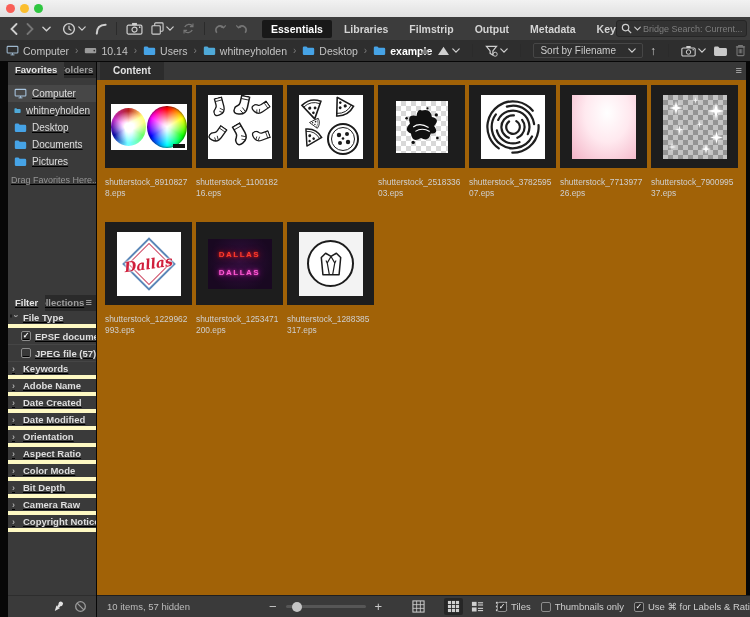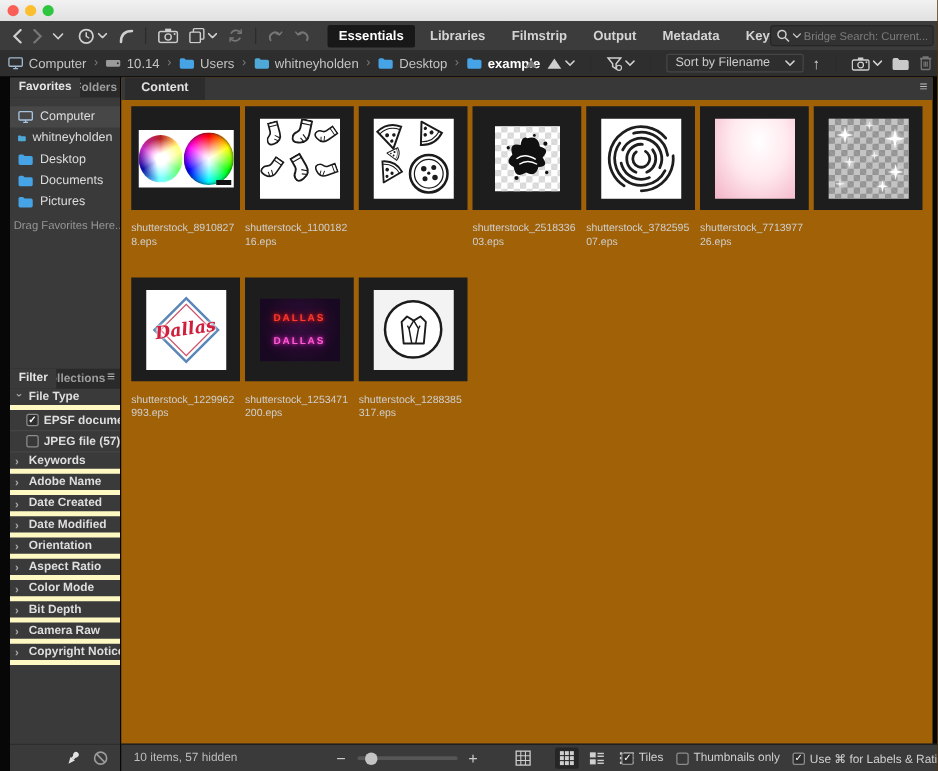--- a/index.html
+++ b/index.html
@@ -27,21 +27,21 @@
 
   
   #pathbar { position:absolute; top:40px; left:0; right:0; height:21px; background:#2e2e2e; display:flex; align-items:center; font-size:10.5px; color:#c4c4c4; }
   .crumb { display:flex; align-items:center; gap:4px; margin-left:6px; white-space:nowrap; }
   .crumbsep { color:#7c7c7c; margin-left:6px; font-size:10px; }
   .crumb.current span { color:#ffffff; font-weight:bold; }
   #pathright { position:absolute; right:4px; display:flex; align-items:center; gap:7px; }
   .sortbox { display:flex; align-items:center; gap:12px; border:1px solid #464646; border-radius:2px; padding:1px 6px; font-size:10px; color:#cccccc; }
 
   
-  #sidebar { position:absolute; left:8px; top:62px; width:88px; bottom:0; background:#3a3a3a; display:flex; flex-direction:column; }
+  #sidebar { position:absolute; left:8px; top:62px; width:88px; bottom:0; background:#3a3a3a; display:flex; flex-direction:column;text-decoration:underline; }
   .paneltabs { height:16px; background:#2a2a2a; display:flex; align-items:stretch; flex:none; position:relative; }
   .ptab { font-size:9.5px; font-weight:bold; color:#e5e5e5; padding:2px 7px 0 7px; background:#3a3a3a; white-space:nowrap; }
   .ptab.inactive { background:transparent; color:#9d9d9d; width:30px; overflow:hidden; direction:rtl; padding:2px 1px 0 1px; }
   .hamb { position:absolute; right:4px; top:1px; color:#bdbdbd; font-size:11px; }
   #favsection { height:233px; flex:none; overflow:hidden; }
   .favlist { padding-top:7px; }
   .favitem { display:flex; align-items:center; gap:5px; height:17px; padding:0 6px; font-size:10px; color:#dddddd; white-space:nowrap; overflow:hidden; }
   .favitem.selected { background:#474747; }
   .draghint { color:#969696; font-size:9px; padding:5px 1px 0 3px; white-space:nowrap; }
   .fgroup { display:flex; align-items:center; gap:4px; height:17px; padding:0 4px; border-bottom:4px solid #fef9c3; font-size:9.5px; font-weight:bold; color:#dedede; white-space:nowrap; overflow:hidden; }
@@ -689,20 +689,21 @@
               <use href="#s-star4"></use>
             </svg>
           <svg style="left:5px;top:48px;width:8px;height:8px;opacity:.85" viewBox="0 0 16 16">
               <use href="#s-star4"></use>
             </svg>
           <svg style="left:38px;top:49px;width:10px;height:10px" viewBox="0 0 16 16">
               <use href="#s-star4"></use>
             </svg>
         </div>
       </div>
+      <div class="caption">shutterstock_790099537.eps</div>
     </div>
 
     <div class="cell">
       <div class="tile">
         <div class="t-dallas">
           <div class="diamond">
               <div class="diamond-inner"></div>
             </div>
           <span class="dscript">Dallas</span>
         </div>

